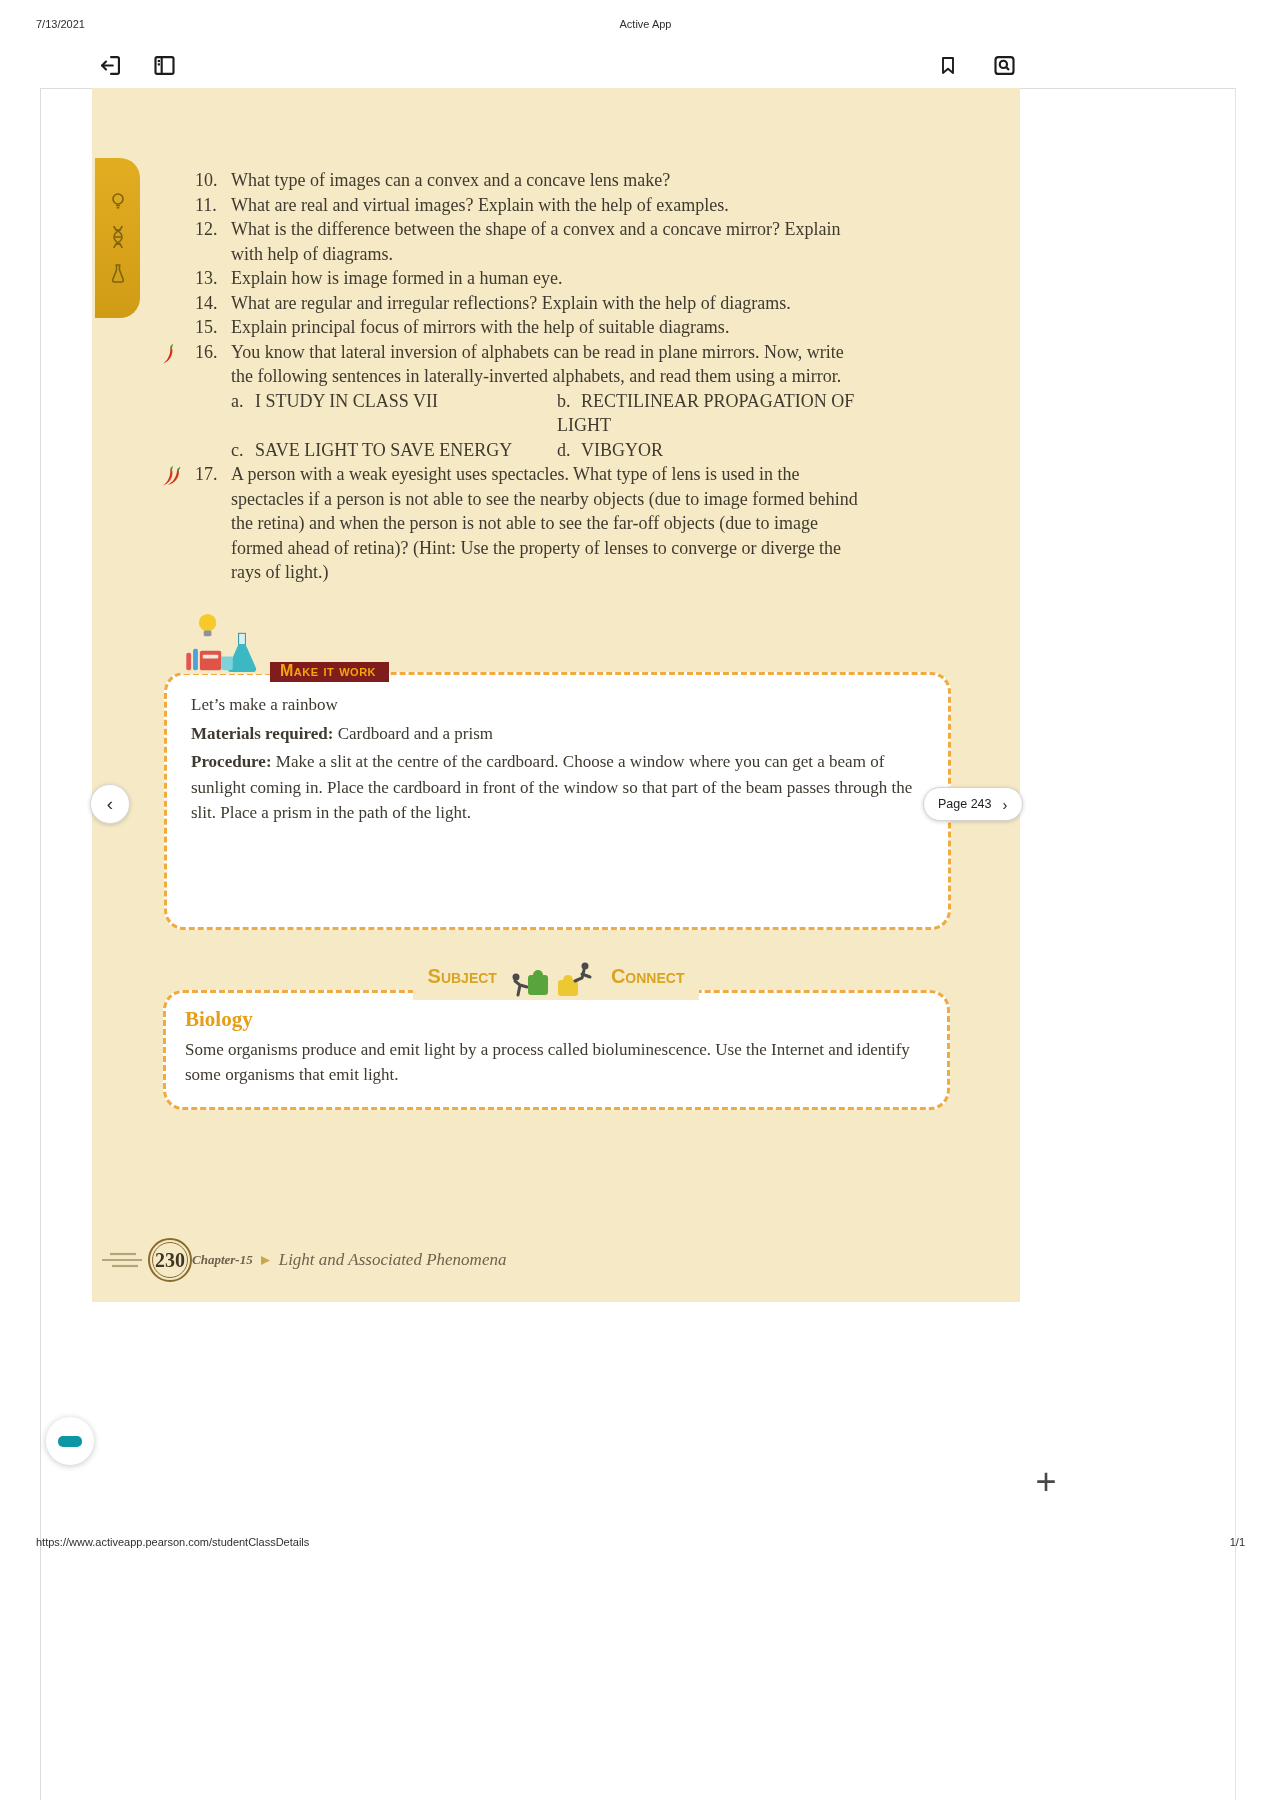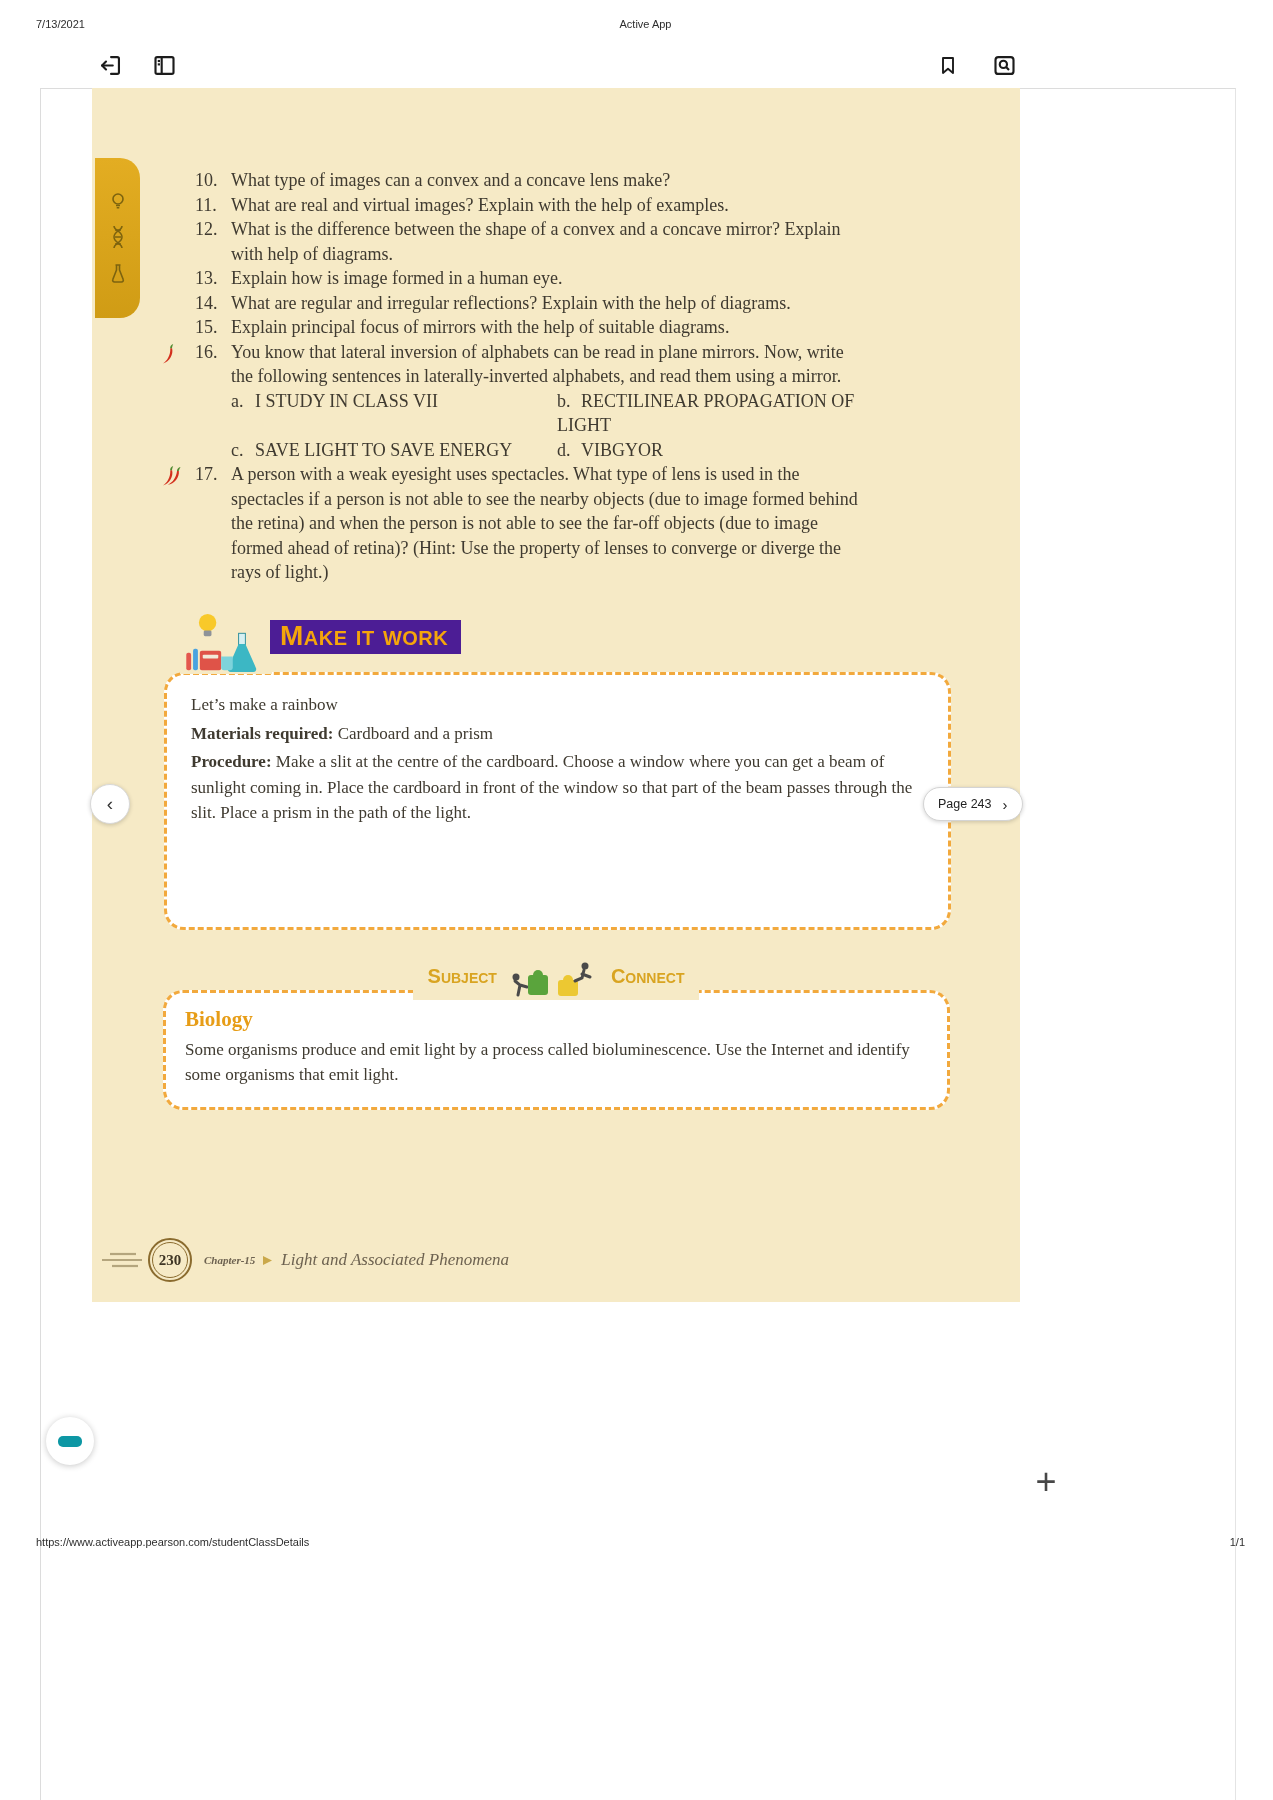--- a/index.html
+++ b/index.html
@@ -46,44 +46,44 @@
   .chili-wrap svg + svg { margin-left:-7px; transform:rotate(8deg); }
 
   
   .dash-box { position:absolute; background:#ffffff; border:3px dashed #f2a93d; border-radius:20px; }
   #miw-box { left:72px; top:584px; width:787px; height:258px; padding:17px 27px 16px 24px;
     font-size:17px; line-height:25.5px; }
   #miw-box p { margin-bottom:3px; }
   #sc-box { left:71px; top:902px; width:787px; height:120px; padding:14px 20px 10px 19px;
     font-size:17px; line-height:25px; }
 
-  .miw-title { position:absolute; left:178px; top:532px; z-index:3; background:#4c1d95;
+  .miw-title { position:absolute; left:178px; top:574px; z-index:3; background:#7f1d1d;
     padding:0 13px 2px 10px; font-family:"Liberation Sans", sans-serif;
-    font-variant:small-caps; font-weight:800; font-size:28px; letter-spacing:0.5px;
+    font-variant:small-caps; font-weight:800; font-size:16px; letter-spacing:0.5px;
     color:#f5a50b; text-transform:lowercase; }
   .miw-title::first-letter { text-transform:uppercase; }
   .miw-icon { position:absolute; left:88px; top:524px; z-index:3; background:#f6eac6; padding:0 4px; }
 
   .sc-title { position:absolute; left:0; width:928px; top:872px; z-index:3;
     display:flex; justify-content:center; }
   .sc-title-inner { display:flex; align-items:flex-end; gap:9px; background:#f6eac6; padding:0 15px; }
   .sc-word { font-family:"Liberation Sans", sans-serif; font-variant:small-caps; font-weight:800;
     font-size:20px; color:#d9a421; padding-bottom:12px; text-transform:lowercase; }
   .sc-word::first-letter { text-transform:uppercase; }
 
   .bio-heading { font-size:21px; font-weight:bold; color:#e79d17; margin-bottom:5px; }
 
   
   .chapter-footer { position:absolute; left:8px; top:1150px; display:flex; align-items:center; }
   .badge { width:44px; height:44px; border-radius:50%; border:2px solid #8a6b2e;
     display:flex; align-items:center; justify-content:center; background:#f6eac6; flex:none; }
   .badge-inner { width:36px; height:36px; border-radius:50%; border:1px solid #8a6b2e;
     display:flex; align-items:center; justify-content:center;
-    font-weight:bold; font-size:15px; color:#3e3524; }
-  .chapter-label { font-style:italic; font-weight:bold; font-size:11px; color:#6d6250; margin-left:12px; }
+    font-weight:bold; font-size:20px; color:#3e3524; }
+  .chapter-label { font-style:italic; font-weight:bold; font-size:13px; color:#6d6250; margin-left:0; }
   .chapter-title { font-style:italic; font-size:17px; color:#6d6250; margin-left:8px; }
   .chapter-arrow { margin-left:7px; }
 
   
   .nav-circle { position:absolute; left:90px; top:784px; width:40px; height:40px; border-radius:50%;
     background:#fff; border:1px solid #d9d9d9; box-shadow:0 1px 4px rgba(0,0,0,.18);
     display:flex; align-items:center; justify-content:center; font-size:19px; color:#333; cursor:pointer; }
   .page-pill { position:absolute; left:923px; top:787px; height:34px; padding:0 14px; border-radius:17px;
     background:#fff; border:1px solid #d4d4d4; box-shadow:0 1px 4px rgba(0,0,0,.18);
     display:flex; align-items:center; gap:11px; font-size:12.5px; color:#222; cursor:pointer;

